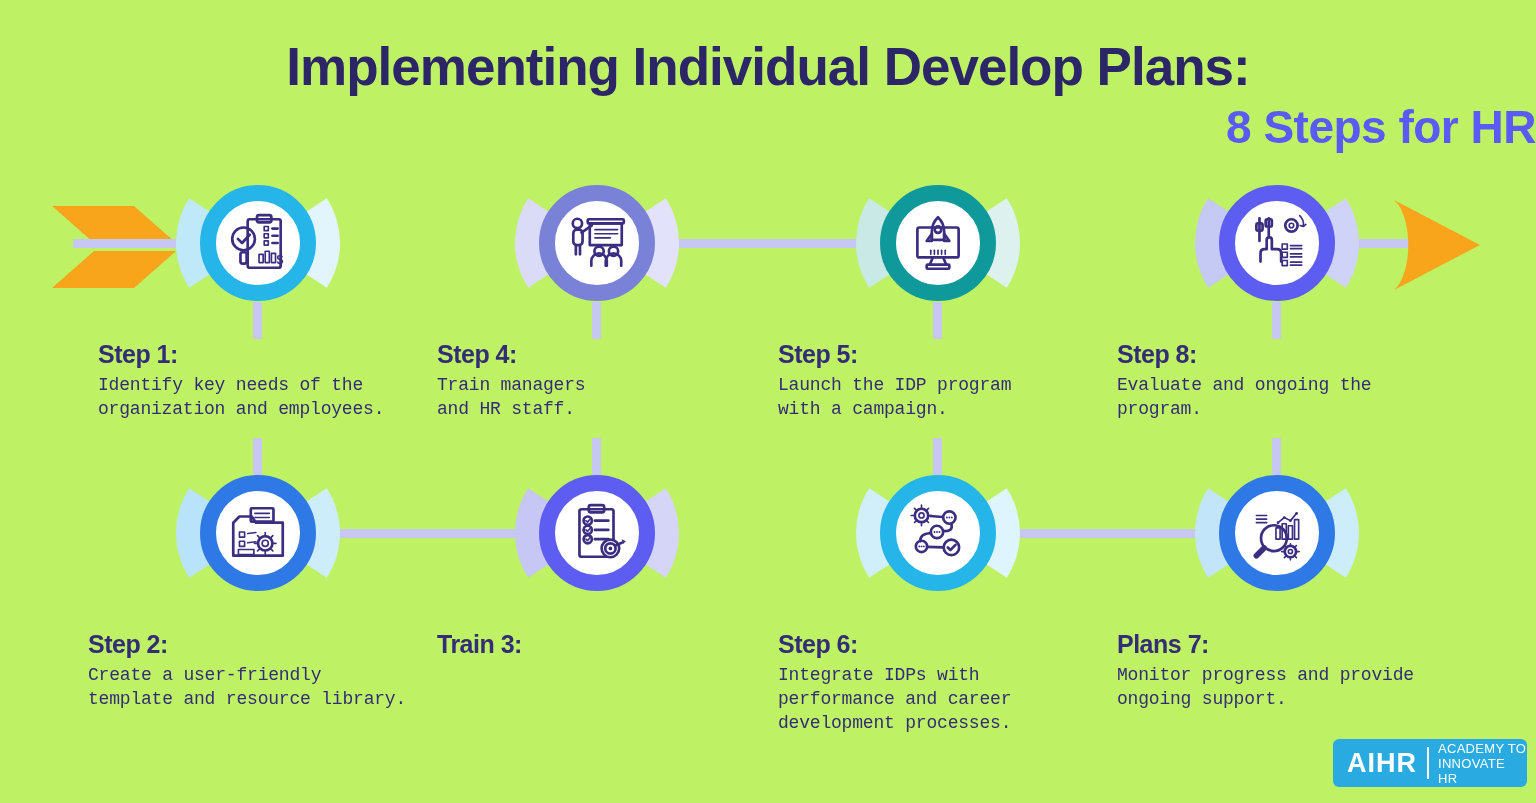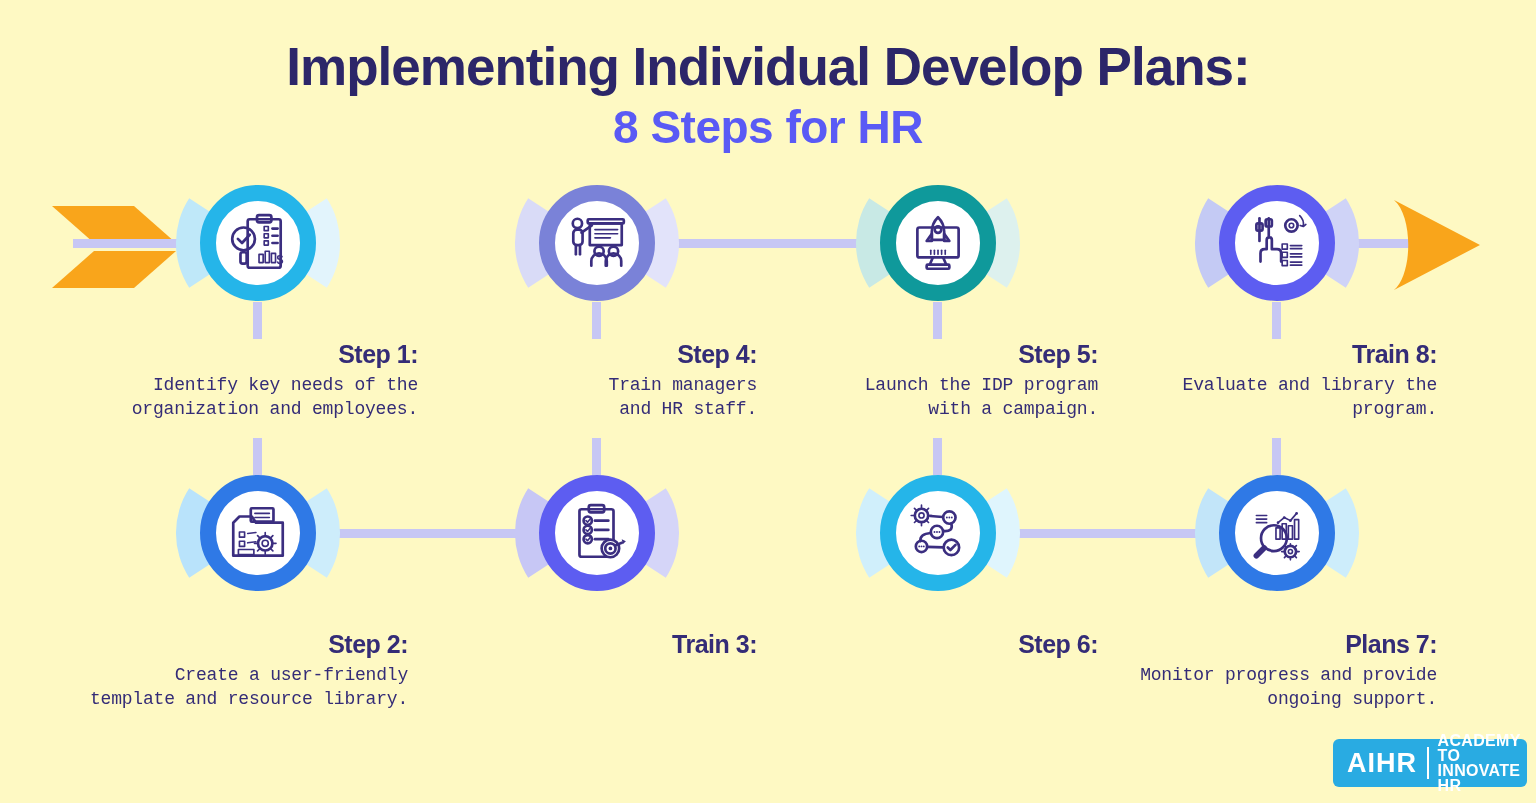--- a/index.html
+++ b/index.html
@@ -1,53 +1,53 @@
 <!DOCTYPE html>
 <html style="--title-navy: #2C2669; --accent-purple: #5A5AF5; --text-dark: #342C77; --connector: #C7C7F4; --orange: #F9A51B; --icon-stroke: #3B2E80; --logo-blue: #29ABE2;"><head>
 <meta charset="utf-8">
 <style>
   html,body{margin:0;padding:0;background:#ffffff;}
-  .canvas{position:relative;width:1536px;height:803px;background:#fef9c3;overflow:hidden;
+  .canvas{position:relative;width:1536px;height:803px;background:#bef264;overflow:hidden;
           font-family:"Liberation Sans",sans-serif;}
   
   .title1{position:absolute;top:36px;left:0;width:100%;text-align:center;
           font-size:53px;font-weight:800;letter-spacing:-1px;color:var(--title-navy);}
-  .title2{position:absolute;top:100px;left:0;width:100%;text-align:center;
+  .title2{position:absolute;top:100px;left:0;width:100%;text-align:right;
           font-size:46px;font-weight:800;letter-spacing:-0.5px;color:var(--accent-purple);}
   
   .h-line{position:absolute;height:9px;background:var(--connector);z-index:1;}
   .v-line{position:absolute;width:9px;background:var(--connector);z-index:1;}
   
   .node{position:absolute;width:170px;height:170px;z-index:2;}
   .wings{position:absolute;left:0;top:0;width:170px;height:170px;}
   .ring{position:absolute;left:27px;top:27px;width:84px;height:84px;border-radius:50%;
         border:16px solid #ccc;background:#fff;}
   .ic{position:absolute;left:52px;top:52px;width:66px;height:66px;
       fill:none;stroke:var(--icon-stroke);stroke-width:2.6;stroke-linecap:round;stroke-linejoin:round;}
   .ic text{fill:var(--icon-stroke);stroke:none;font-family:"Liberation Sans",sans-serif;}
   .ic .fl{fill:var(--icon-stroke);stroke:none;}
   .ic .thin{stroke-width:1.6;}
   .ic .thick{stroke-width:5.5;}
   
-  .step-text{position:absolute;width:320px;text-align:right;z-index:2;}
+  .step-text{position:absolute;width:320px;text-align:left;z-index:2;}
   .step-heading{font-size:25px;font-weight:700;letter-spacing:-0.5px;color:var(--text-dark);margin-bottom:4px;}
   .step-desc{font-size:18px;font-weight:500;letter-spacing:-0.2px;line-height:24px;
              color:var(--text-dark);white-space:pre-line;font-family:Liberation Mono, monospace;}
   .row-top{top:340px;}
   .row-bottom{top:630px;}
   
   .arrow{position:absolute;z-index:1;}
   .arrow polygon,.arrow path{fill:var(--orange);}
   .line-over{z-index:1;}
   
   .logo{position:absolute;left:1333px;top:739px;width:194px;height:48px;border-radius:6px;
         background:var(--logo-blue);display:flex;align-items:center;z-index:3;}
   .logo-brand{color:#fff;font-size:27px;font-weight:800;letter-spacing:1px;padding-left:14px;}
   .logo-div{width:2px;height:32px;background:#fff;margin:0 9px 0 10px;}
-  .logo-tag{color:#fff;font-size:16px;font-weight:700;line-height:15px;letter-spacing:0.3px;white-space:pre-line;}
+  .logo-tag{color:#fff;font-size:13px;font-weight:400;line-height:15px;letter-spacing:0.3px;white-space:pre-line;}
 </style>
 </head>
 <body>
 
 <div class="canvas">
 
   <div class="title1">Implementing Individual Develop Plans:</div>
   <div class="title2">8 Steps for HR</div>
 
   <svg class="arrow" style="left:50px;top:206px;width:145px;height:82px" viewBox="0 0 145 82">
@@ -287,35 +287,38 @@
     <div class="step-heading">Step 4:</div>
     <div class="step-desc">Train managers
 and HR staff.</div>
   </div>
   <div class="step-text row-top" style="left:778px">
     <div class="step-heading">Step 5:</div>
     <div class="step-desc">Launch the IDP program
 with a campaign.</div>
   </div>
   <div class="step-text row-top" style="left:1117px">
-    <div class="step-heading">Train 8:</div>
-    <div class="step-desc">Evaluate and library the
+    <div class="step-heading">Step 8:</div>
+    <div class="step-desc">Evaluate and ongoing the
 program.</div>
   </div>
 
   <div class="step-text row-bottom" style="left:88px">
     <div class="step-heading">Step 2:</div>
     <div class="step-desc">Create a user-friendly
 template and resource library.</div>
   </div>
   <div class="step-text row-bottom" style="left:437px">
     <div class="step-heading">Train 3:</div>
   </div>
   <div class="step-text row-bottom" style="left:778px">
     <div class="step-heading">Step 6:</div>
+    <div class="step-desc">Integrate IDPs with
+performance and career
+development processes.</div>
   </div>
   <div class="step-text row-bottom" style="left:1117px">
     <div class="step-heading">Plans 7:</div>
     <div class="step-desc">Monitor progress and provide
 ongoing support.</div>
   </div>
 
   <div class="logo">
     <span class="logo-brand">AIHR</span>
     <span class="logo-div"></span>

